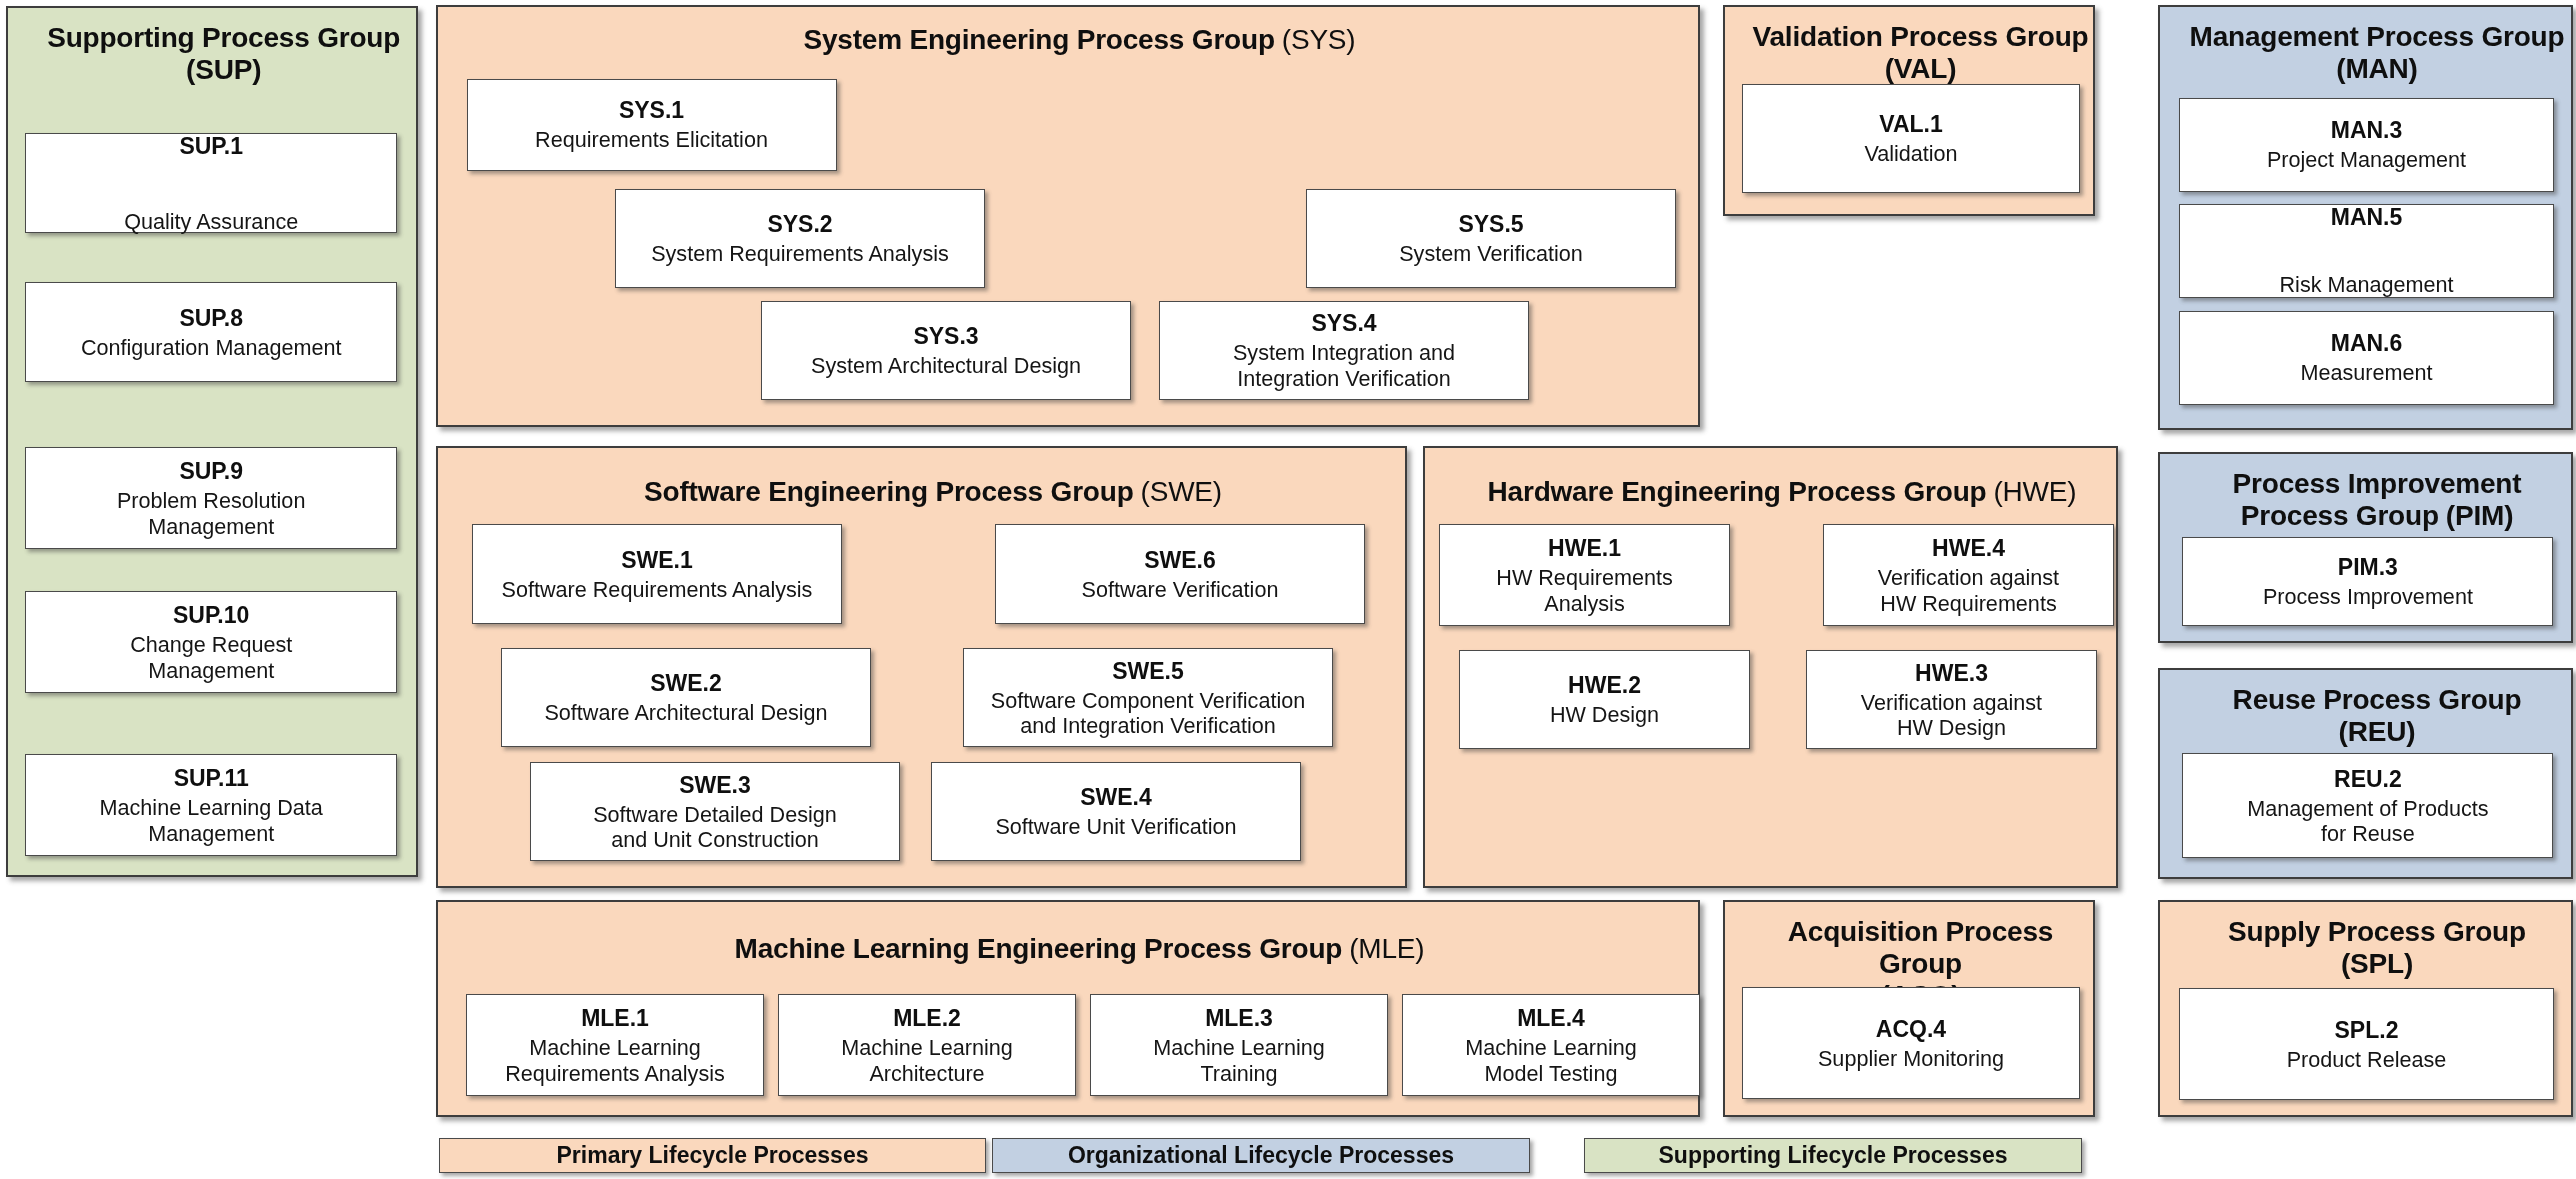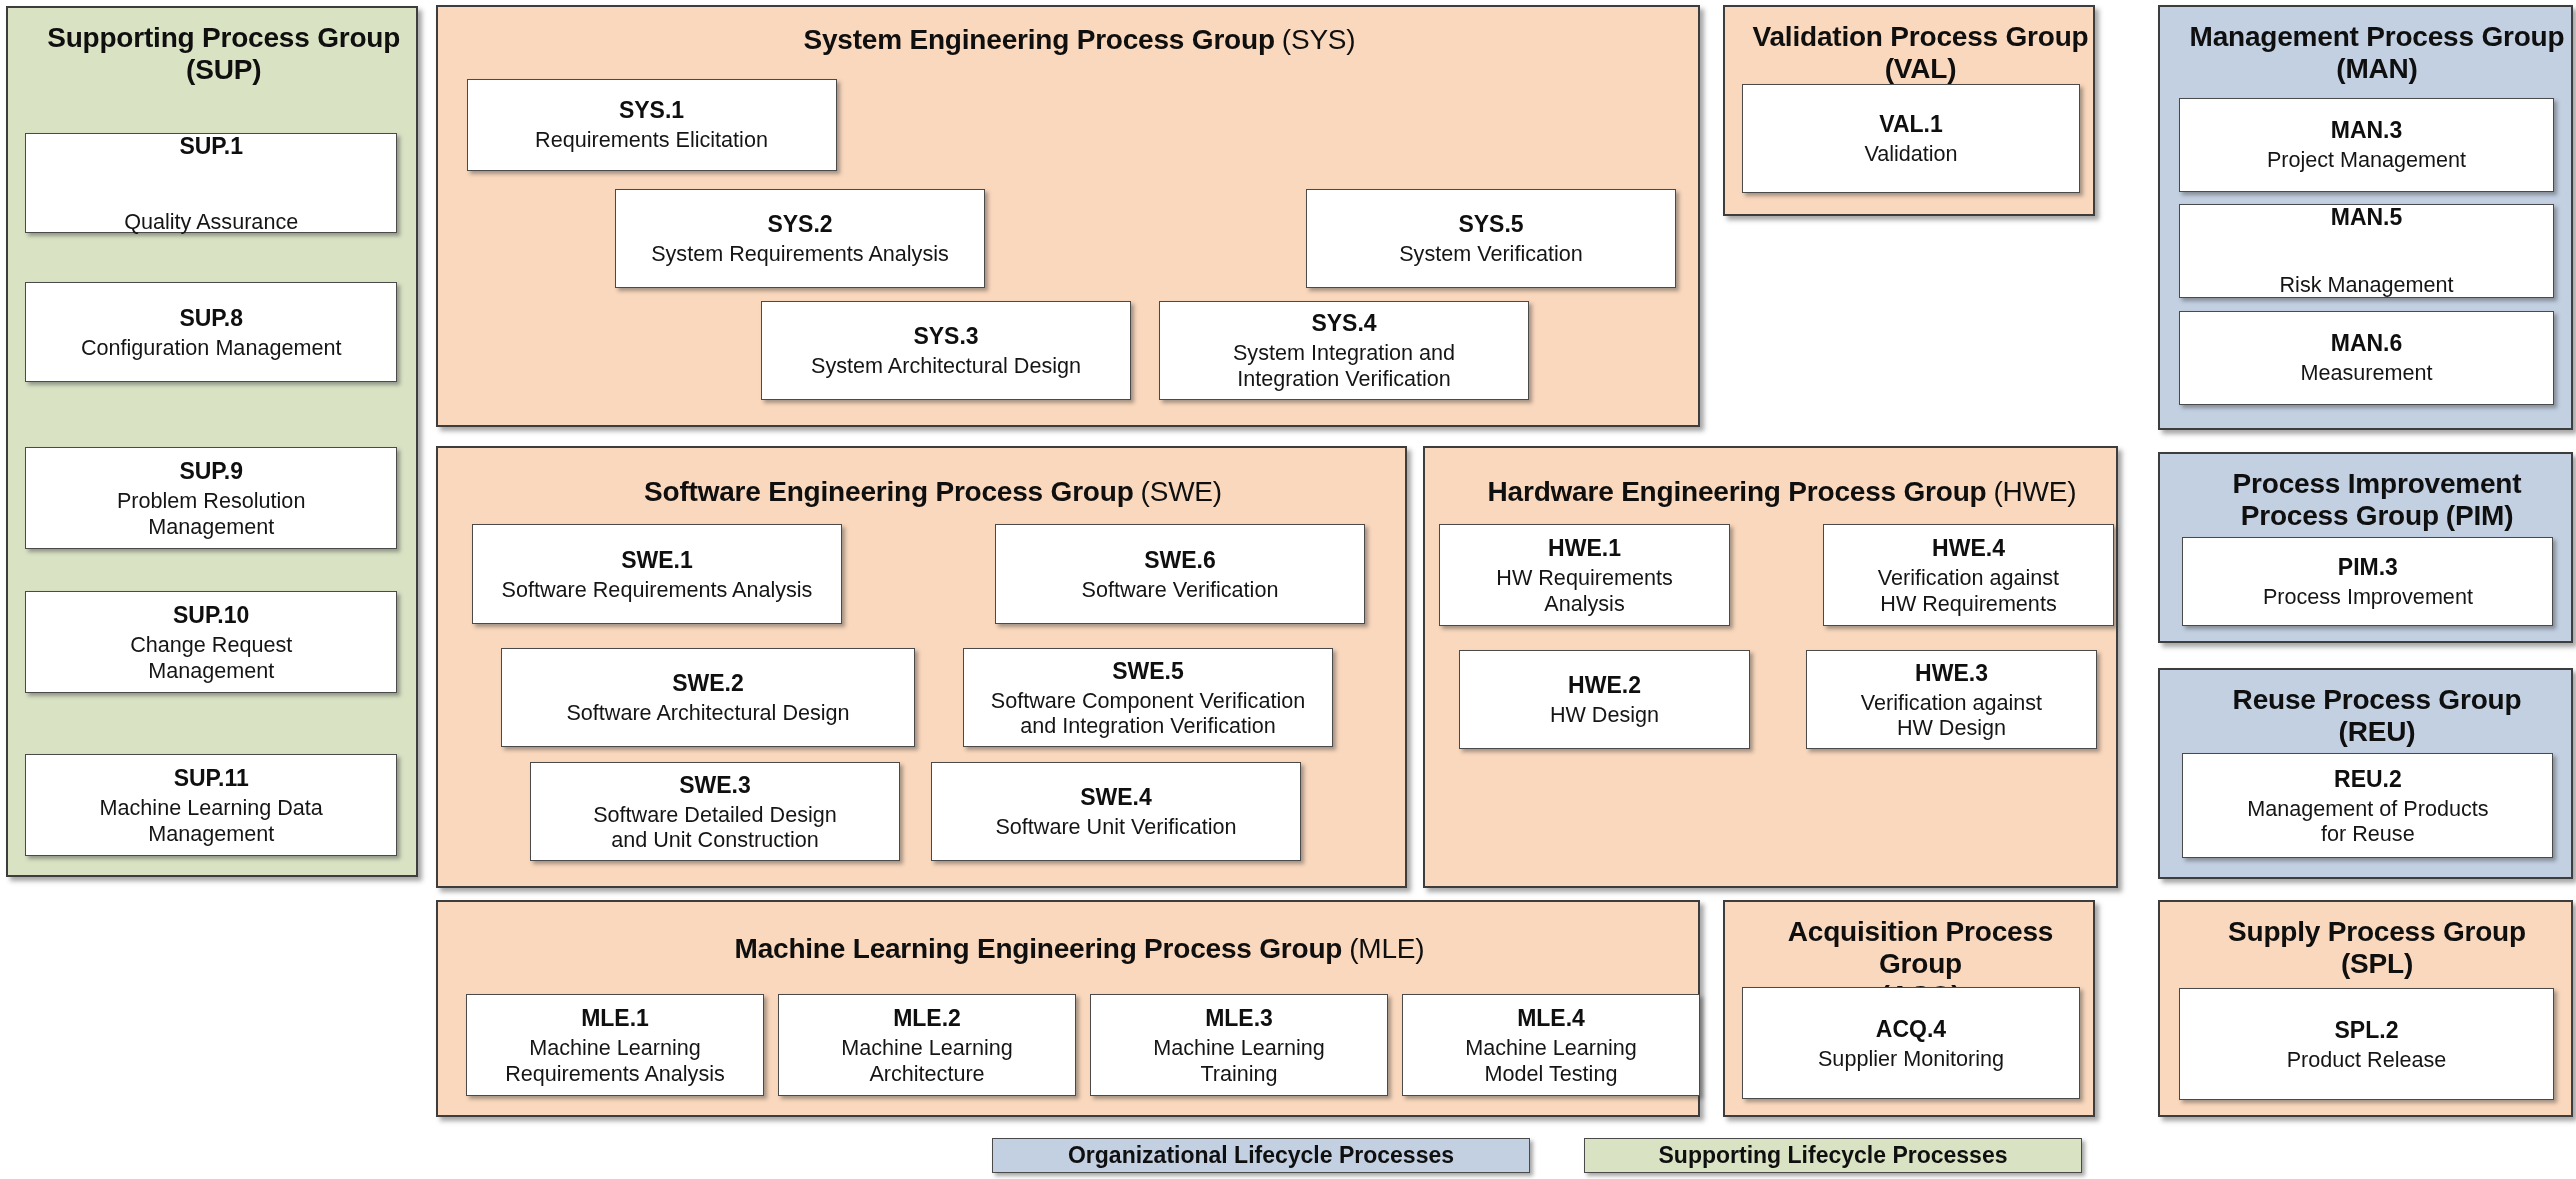--- a/index.html
+++ b/index.html
@@ -165,21 +165,21 @@
   <div class="panel cat-primary" style="left:436px; top:446px; width:971px; height:442px;">
     <h2 class="ptitle" style="padding-top:28px;"><span>Software Engineering Process Group</span><span class="abbr-inline abbr-light">(SWE)</span></h2>
     <div class="pbox" style="left:34px; top:76px; width:370px; height:100px;">
       <div class="pcode">SWE.1</div>
       <div class="pdesc">Software Requirements Analysis</div>
     </div>
     <div class="pbox" style="left:557px; top:76px; width:370px; height:100px;">
       <div class="pcode">SWE.6</div>
       <div class="pdesc">Software Verification</div>
     </div>
-    <div class="pbox" style="left:63px; top:200px; width:414px; height:99px;">
+    <div class="pbox" style="left:63px; top:200px; width:370px; height:99px;">
       <div class="pcode">SWE.2</div>
       <div class="pdesc">Software Architectural Design</div>
     </div>
     <div class="pbox" style="left:525px; top:200px; width:370px; height:99px;">
       <div class="pcode">SWE.5</div>
       <div class="pdesc">Software Component Verification
 and Integration Verification</div>
     </div>
     <div class="pbox" style="left:92px; top:314px; width:370px; height:99px;">
       <div class="pcode">SWE.3</div>
@@ -265,20 +265,23 @@
   </div>
 
   <div class="panel cat-primary" style="left:2158px; top:900px; width:415px; height:217px;">
     <h2 class="ptitle"><span>Supply Process Group</span><span class="abbr-block">(SPL)</span></h2>
     <div class="pbox" style="left:19px; top:86px; width:375px; height:112px;">
       <div class="pcode">SPL.2</div>
       <div class="pdesc">Product Release</div>
     </div>
   </div>
 
+  <div class="legend-box cat-primary" style="left:439px; top:1138px; width:547px;">
+    <span>Primary Lifecycle Processes</span>
+  </div>
   <div class="legend-box cat-organizational" style="left:992px; top:1138px; width:538px;">
     <span>Organizational Lifecycle Processes</span>
   </div>
   <div class="legend-box cat-supporting" style="left:1584px; top:1138px; width:498px;">
     <span>Supporting Lifecycle Processes</span>
   </div>
 
 </div>
 
 

